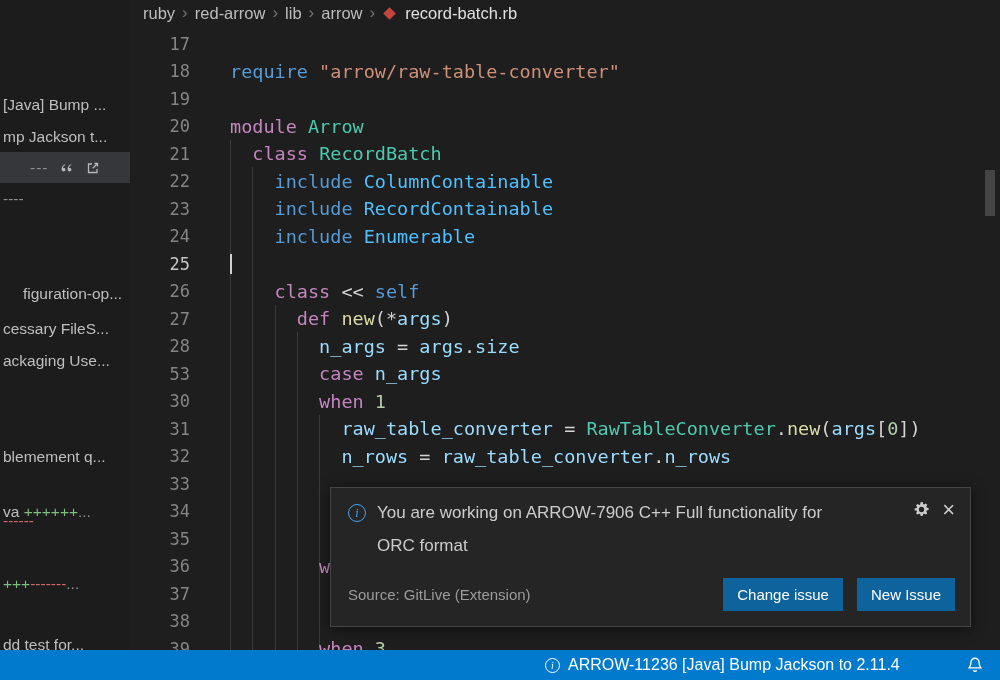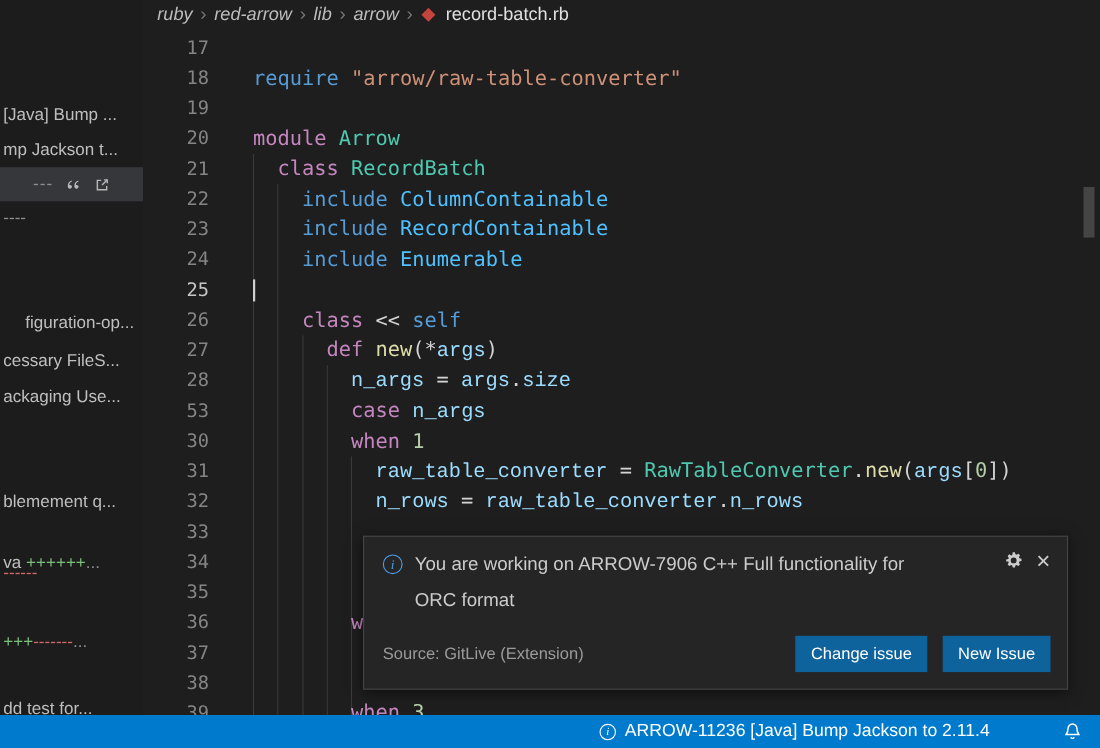--- a/index.html
+++ b/index.html
@@ -17,34 +17,34 @@
   .side-highlight{position:absolute;left:0;top:152px;width:130px;height:31px;background:#35373b;
                   display:flex;align-items:center;}
   .side-highlight .c-dim{margin-left:30px;letter-spacing:1px;}
   .hl-icon{display:inline-flex;margin-left:10px;}
   .hl-icon:first-of-type{margin-left:20px;}
 
   
   .editor{position:absolute;left:130px;top:0;right:0;bottom:30px;background:#1e1e1e;}
   .breadcrumbs{height:26px;display:flex;align-items:center;padding-left:13px;gap:7px;
                font-size:16.5px;color:#bdbdbd;white-space:nowrap;}
-  .bc{cursor:pointer;font-style:italic;}
+  .bc{cursor:pointer;}
   .bc-sep{color:#767676;font-size:17px;}
   .ruby-icon{width:9px;height:9px;background:#c4453d;transform:rotate(45deg);margin:0 4px 0 3px;flex:none;}
   .bc-file{color:#e0e0e0;}
 
   .code-area{position:absolute;left:0;top:26px;right:0;bottom:0;overflow:hidden;}
   .lines{padding-top:4px;position:relative;}
   .code-line{height:27.5px;display:flex;align-items:center;}
   .gutter{flex:none;width:60px;text-align:right;font:17px "DejaVu Sans Mono",monospace;color:#858585;}
   .gutter.active{color:#c6c6c6;}
   .code-text{margin-left:40px;font:18.5px "DejaVu Sans Mono",monospace;white-space:pre;}
 
   .tk-kw{color:#C586C0;}  .tk-kwb{color:#569CD6;} .tk-type{color:#4EC9B0;}
-  .tk-memb{color:#4FC1FF;}.tk-var{color:#9CDCFE;font-family:Liberation Mono, monospace;} .tk-fn{color:#DCDCAA;}
+  .tk-memb{color:#4FC1FF;}.tk-var{color:#9CDCFE;} .tk-fn{color:#DCDCAA;}
   .tk-str{color:#CE9178;} .tk-num{color:#B5CEA8;} .tk-pl{color:#D4D4D4;}
 
   .iguide{position:absolute;width:1px;background:#3a3a3c;}
   #g0{left:100px;top:114px;height:510px;}
   #g1{left:122px;top:141px;height:483px;}
   #g2{left:145px;top:279px;height:345px;}
   #g3{left:167px;top:306px;height:318px;}
   #g4{left:189px;top:389px;height:235px;}
   .cursor{position:absolute;left:100px;top:228px;width:2px;height:20px;background:#d0d0d0;}
   .scroll-thumb{position:absolute;right:5px;top:170px;width:10px;height:46px;background:#454545;}

